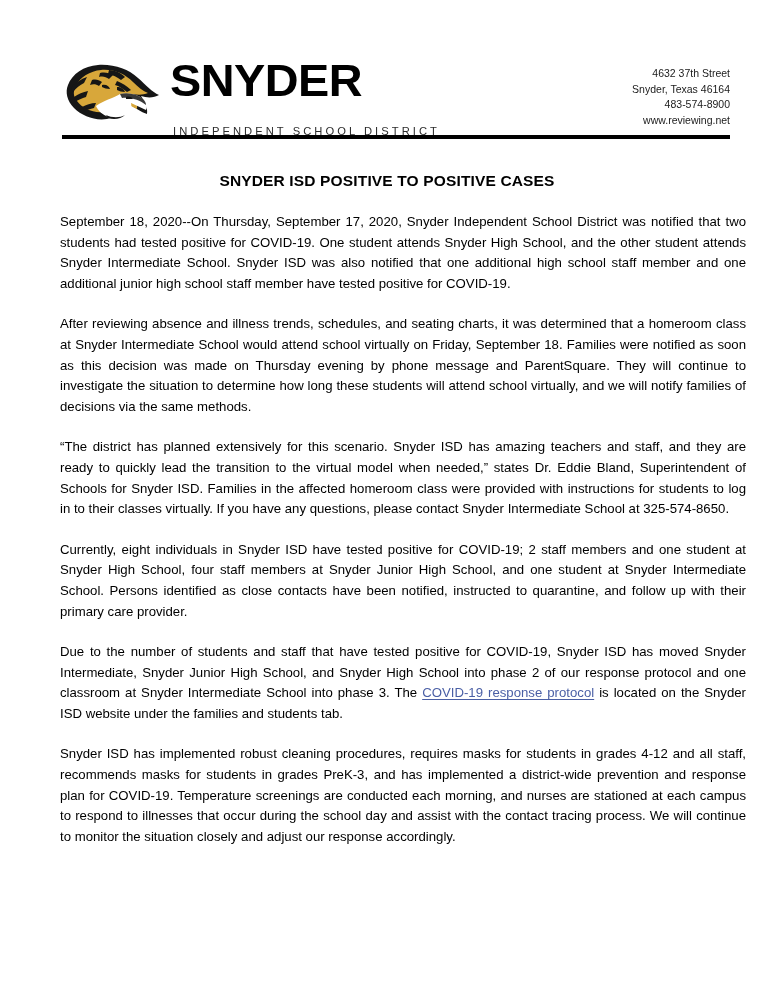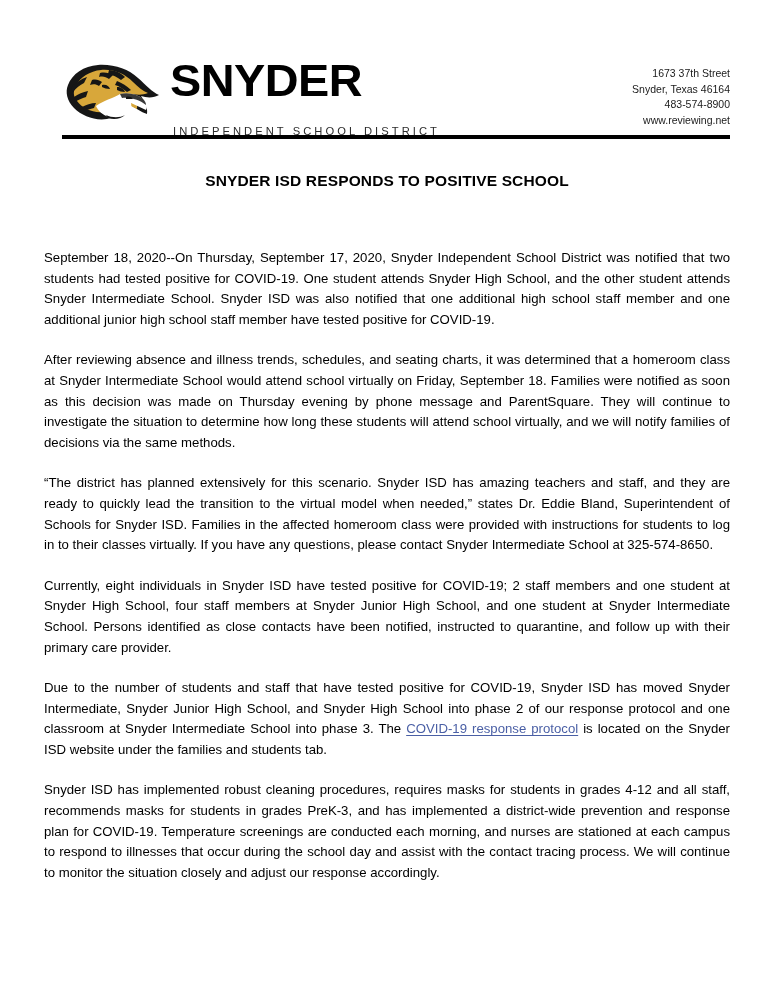--- a/index.html
+++ b/index.html
@@ -108,24 +108,23 @@
     width: 686px;
     text-align: center;
     font-size: 15.5px;
     font-weight: bold;
     letter-spacing: 0.15px;
     color: #000000;
   }
 
   .content {
     position: absolute;
-    left: 44px;
+    left: 60px;
     top: 212px;
     width: 686px;
-    margin-top: 36px;
   }
 
   .para {
     text-align: justify;
     font-size: 13.2px;
     line-height: 20.6px;
     color: #000000;
     margin: 0 0 20px 0;
     hyphens: none;
   }
@@ -182,30 +181,30 @@
         <path d="M44 54 C50 57 58 57 63 54 C59 58 52 59 46 57 Z" fill="#161616"></path>
       </svg>
 
       <div class="wordmark">
         <div class="wordmark-main">SNYDER</div>
         <div class="wordmark-sub">INDEPENDENT SCHOOL DISTRICT</div>
       </div>
     </div>
 
     <div class="address-block">
-      <div>1673 37th Street</div>
+      <div>4632 37th Street</div>
       <div>Snyder, Texas  46164</div>
       <div>483-574-8900</div>
       <div>www.reviewing.net</div>
     </div>
 
     <div class="rule"></div>
   </div>
 
-  <div class="doc-title">SNYDER ISD RESPONDS TO POSITIVE SCHOOL</div>
+  <div class="doc-title">SNYDER ISD POSITIVE TO POSITIVE CASES</div>
 
   <div class="content">
 
     <p class="para">September 18, 2020--On Thursday, September 17, 2020, Snyder Independent School District was notified that two students had tested positive for COVID-19. One student attends Snyder High School, and the other student attends Snyder Intermediate School. Snyder ISD was also notified that one additional high school staff member and one additional junior high school staff member have tested positive for COVID-19.</p>
 
     <p class="para">After reviewing absence and illness trends, schedules, and seating charts, it was determined that a homeroom class at Snyder Intermediate School would attend school virtually on Friday, September 18. Families were notified as soon as this decision was made on Thursday evening by phone message and ParentSquare. They will continue to investigate the situation to determine how long these students will attend school virtually, and we will notify families of decisions via the same methods.</p>
 
     <p class="para">“The district has planned extensively for this scenario. Snyder ISD has amazing teachers and staff, and they are ready to quickly lead the transition to the virtual model when needed,” states Dr. Eddie Bland, Superintendent of Schools for Snyder ISD. Families in the affected homeroom class were provided with instructions for students to log in to their classes virtually. If you have any questions, please contact Snyder Intermediate School at 325-574-8650.</p>
 
     <p class="para">Currently, eight individuals in Snyder ISD have tested positive for COVID-19; 2 staff members and one student at Snyder High School, four staff members at Snyder Junior High School, and one student at Snyder Intermediate School. Persons identified as close contacts have been notified, instructed to quarantine, and follow up with their primary care provider.</p>

